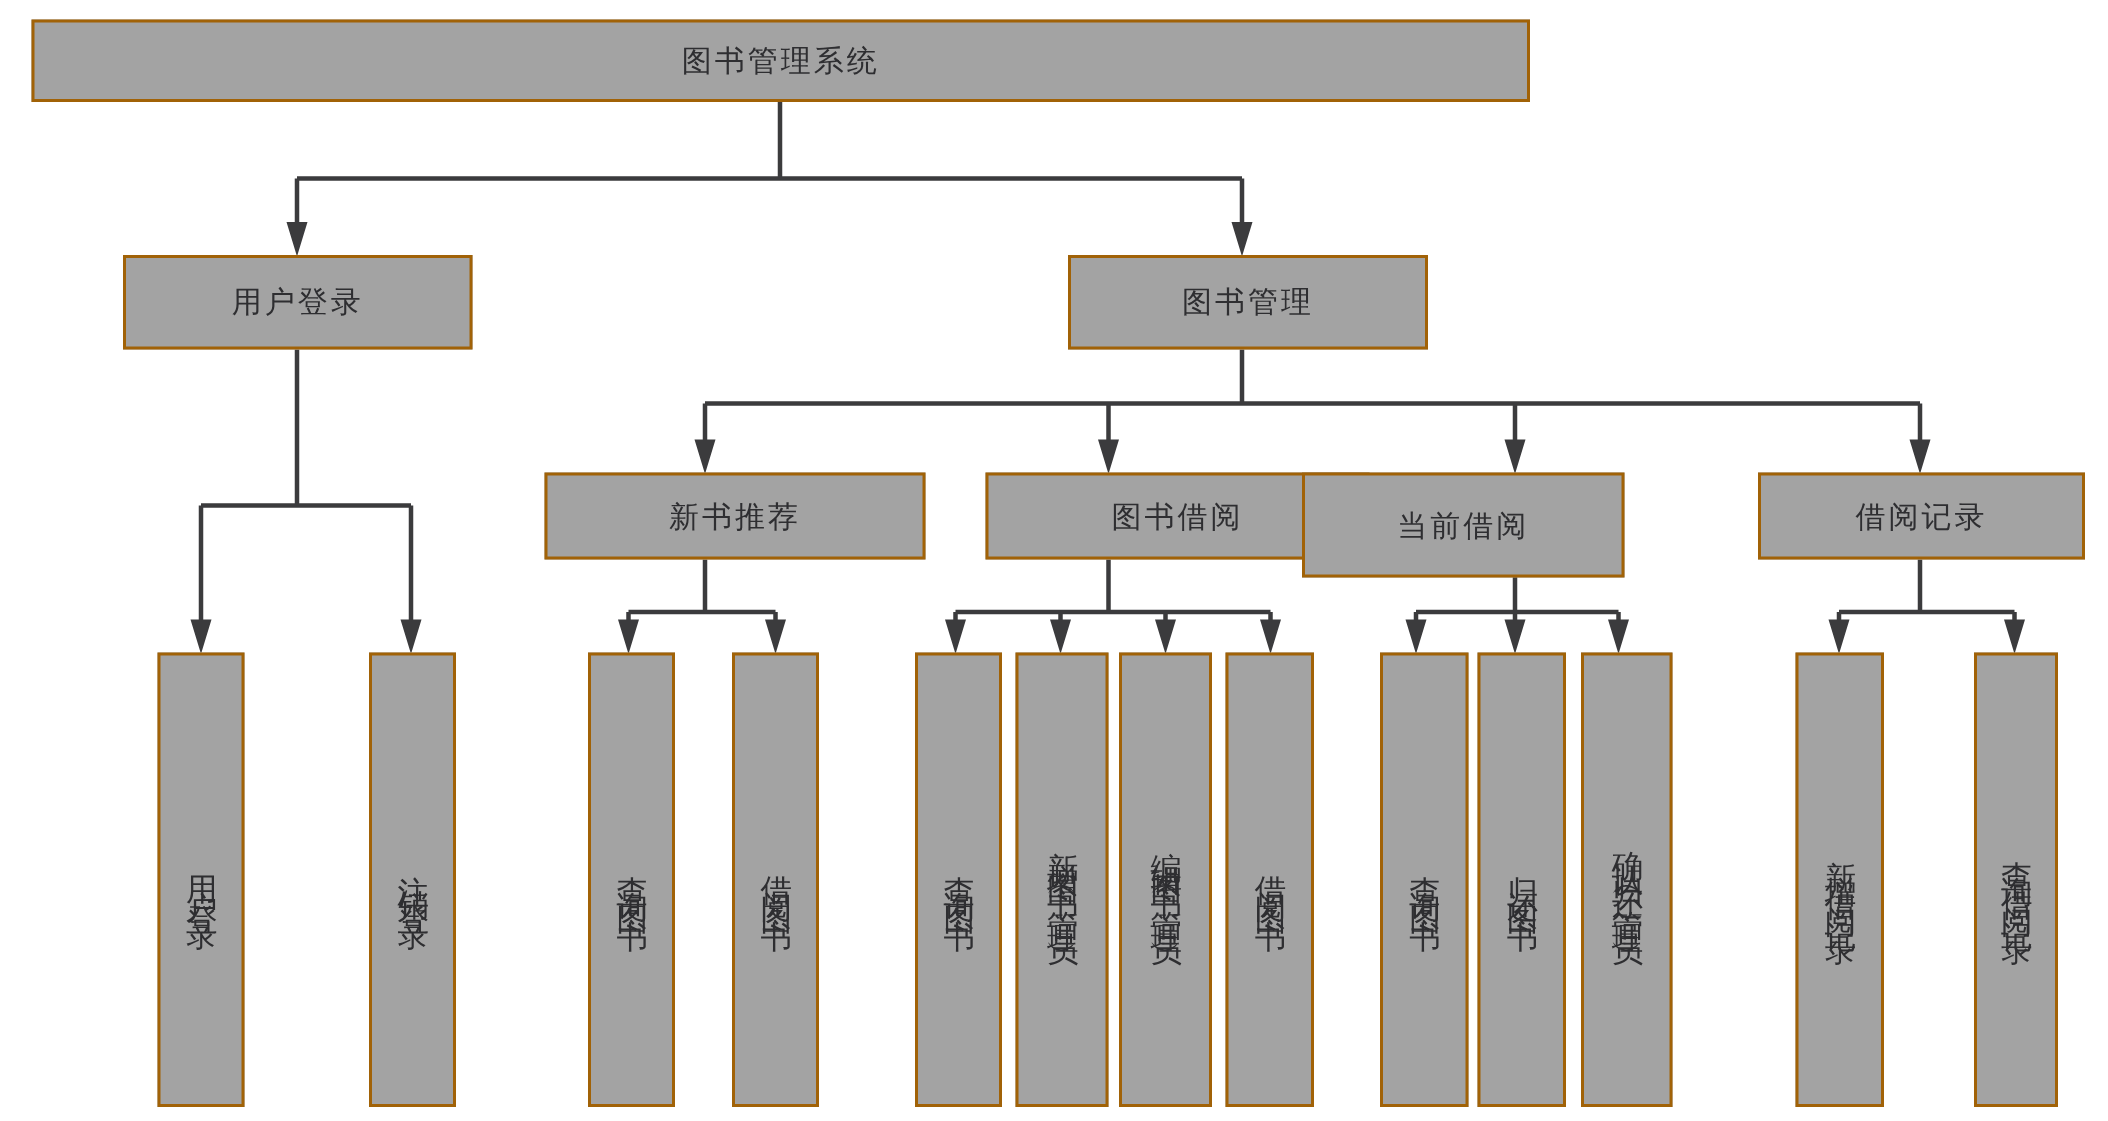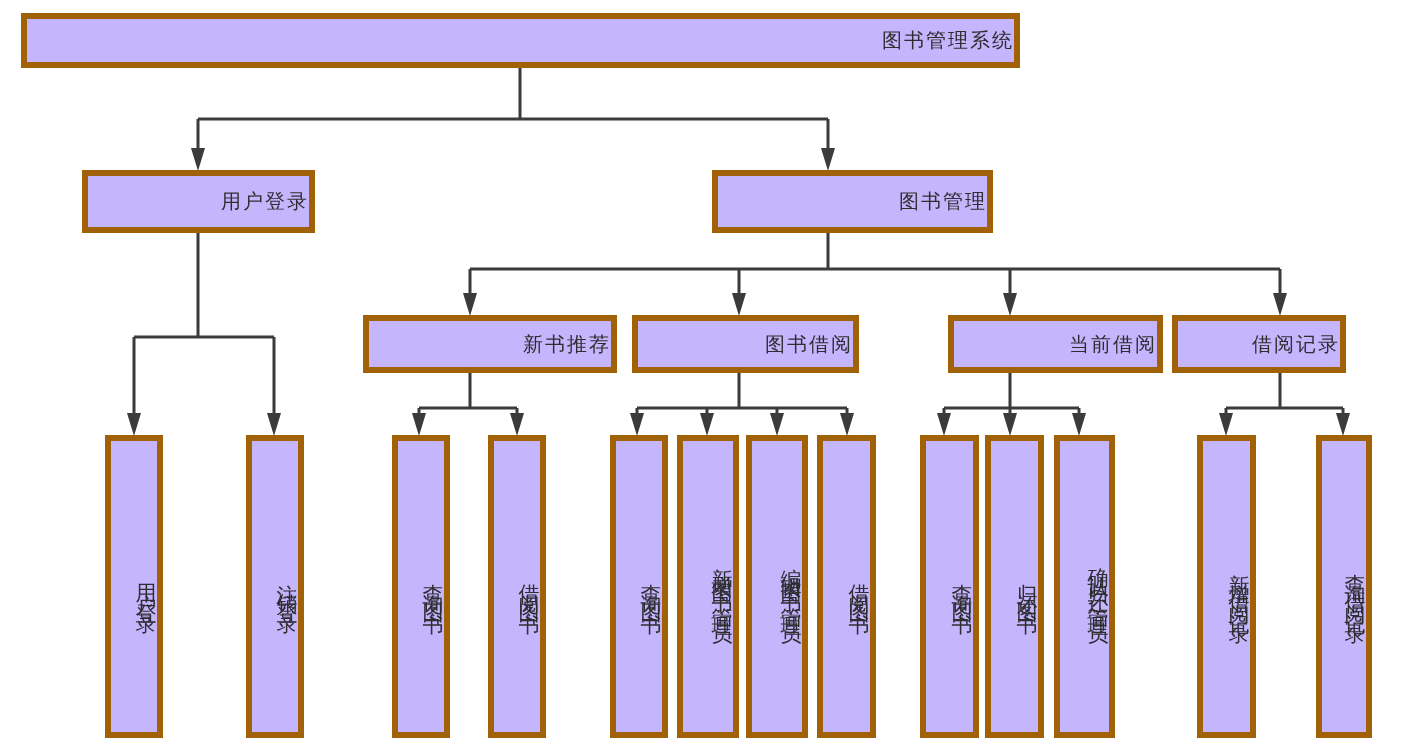--- a/index.html
+++ b/index.html
@@ -16,25 +16,25 @@
     font-family: "DejaVu Sans", sans-serif;
   }
   .connectors {
     position: absolute;
     left: 0;
     top: 0;
   }
   .node {
     position: absolute;
     box-sizing: border-box;
-    border: 6px solid #a16207;
-    background: #c4b5fd;
+    border: 2px solid #a16207;
+    background: #a3a3a3;
     display: flex;
     align-items: center;
-    justify-content: flex-end;
+    justify-content: center;
     color: #2e2e31;
   }
   .h-label {
     font-size: 20px;
     letter-spacing: 2px;
     white-space: nowrap;
   }
   .root-box .h-label {
     font-size: 20px;
   }
@@ -100,34 +100,34 @@
     </g>
   </svg>
 
   <div class="node root-box" style="left:21px; top:13px; width:999px; height:55px;">
     <span class="h-label">图书管理系统</span>
   </div>
 
   <div class="node" style="left:82px; top:170px; width:233px; height:63px;">
     <span class="h-label">用户登录</span>
   </div>
-  <div class="node" style="left:712px; top:170px; width:281px; height:63px;">
+  <div class="node" style="left:712px; top:170px; width:240px; height:63px;">
     <span class="h-label">图书管理</span>
   </div>
 
   <div class="node" style="left:363px; top:315px; width:254px; height:58px;">
     <span class="h-label">新书推荐</span>
   </div>
-  <div class="node" style="left:632px; top:315px; width:227px; height:58px;">
+  <div class="node" style="left:657px; top:315px; width:256px; height:58px;">
     <span class="h-label">图书借阅</span>
   </div>
-  <div class="node" style="left:948px; top:315px; width:215px; height:58px;">
+  <div class="node" style="left:868px; top:315px; width:215px; height:70px;">
     <span class="h-label">当前借阅</span>
   </div>
-  <div class="node" style="left:1172px; top:315px; width:174px; height:58px;">
+  <div class="node" style="left:1172px; top:315px; width:218px; height:58px;">
     <span class="h-label">借阅记录</span>
   </div>
 
   <div class="node leaf" style="left:105px; width:58px;">
     <span class="vtext">用户登录</span>
   </div>
   <div class="node leaf" style="left:246px; width:58px;">
     <span class="vtext">注销登录</span>
   </div>
   <div class="node leaf" style="left:392px; width:58px;">

